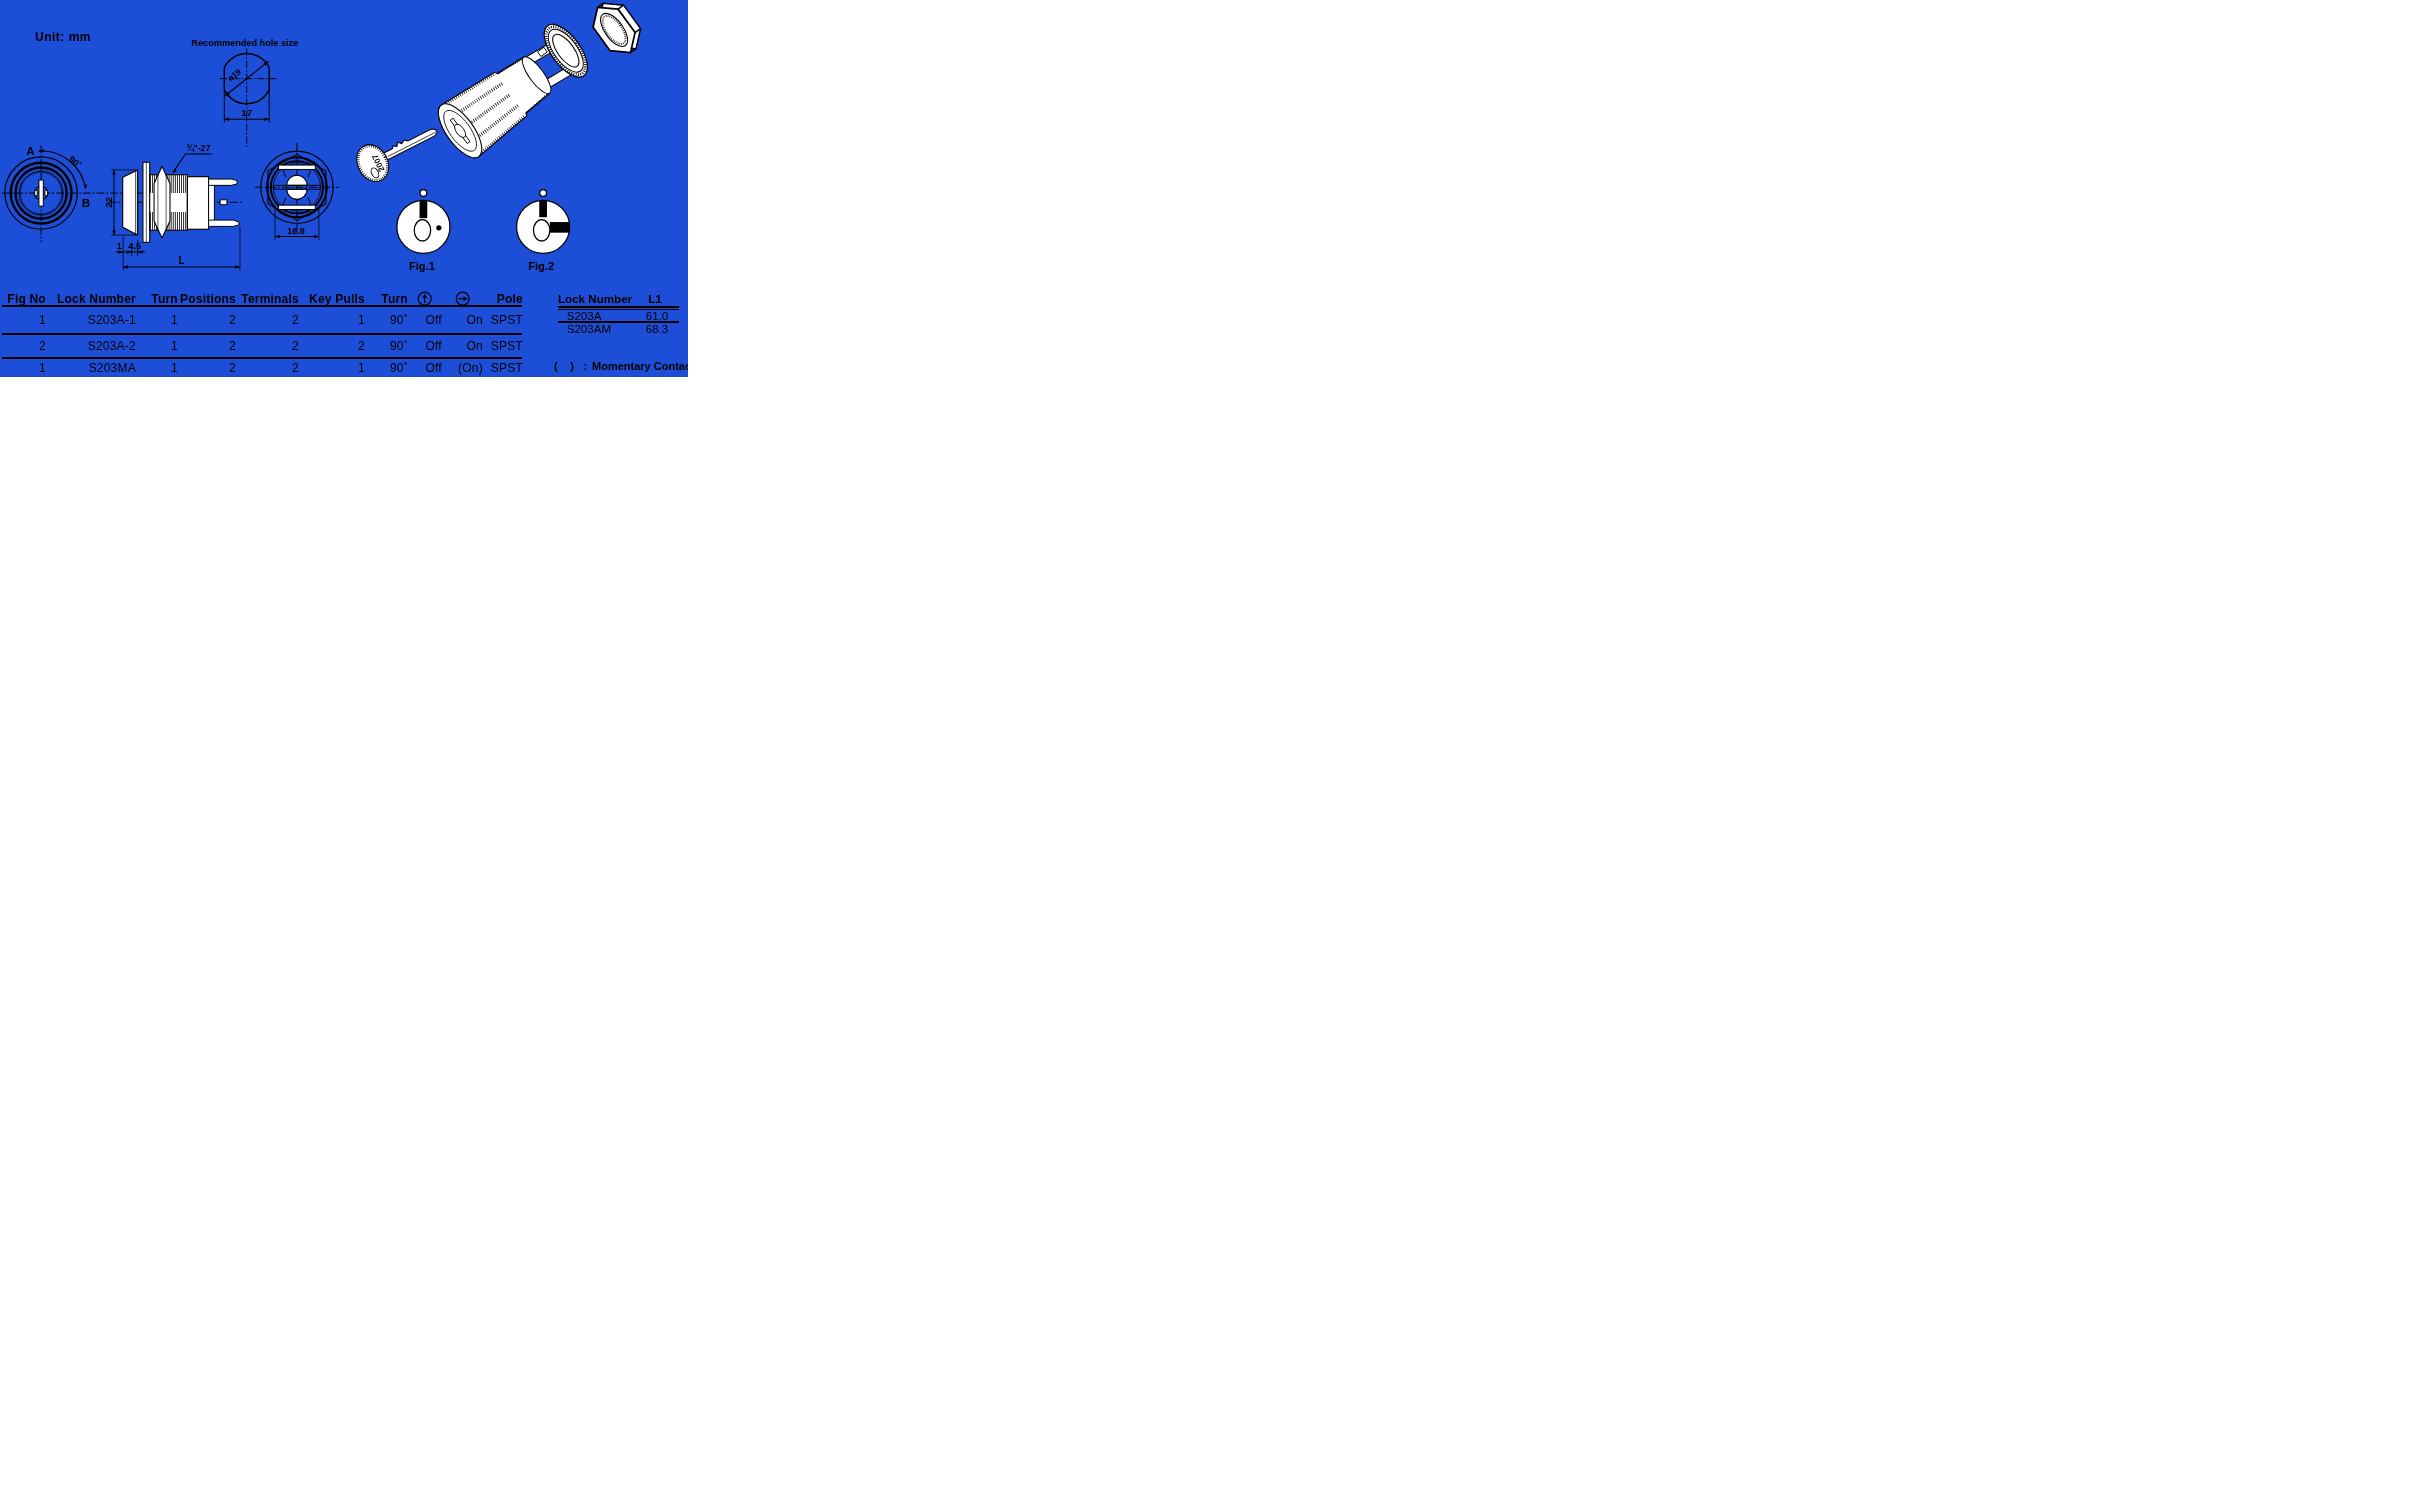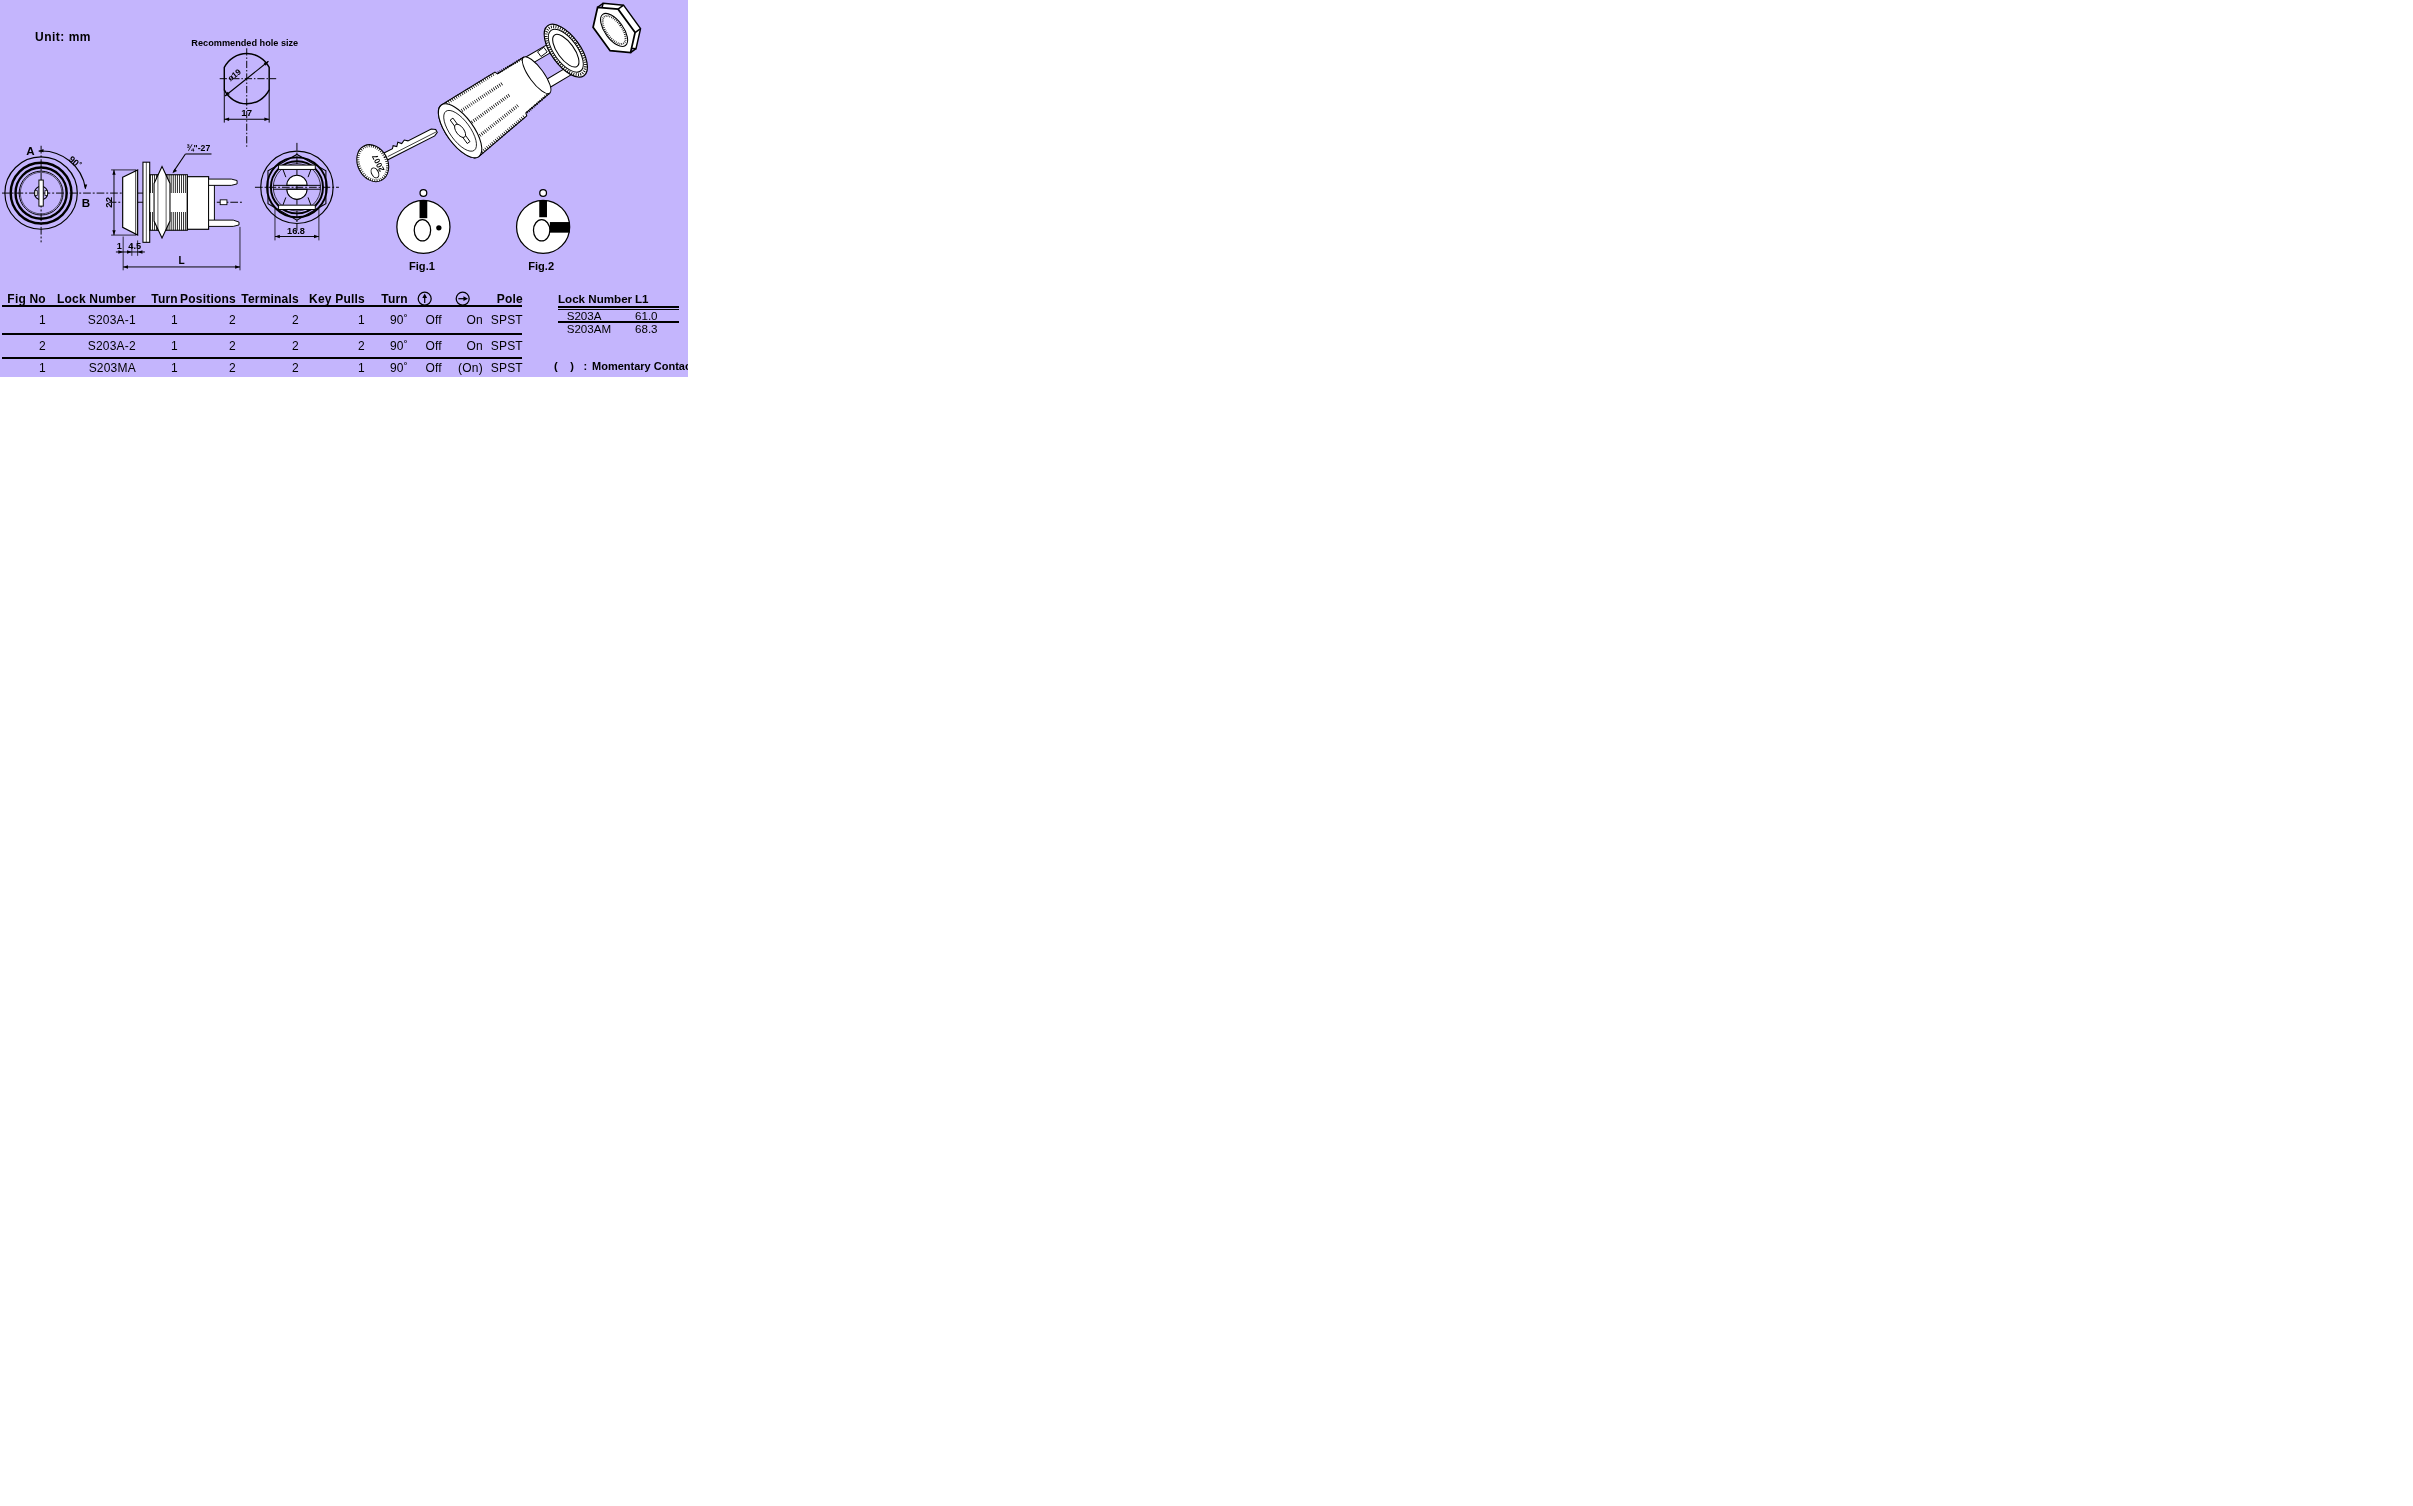--- a/index.html
+++ b/index.html
@@ -1,29 +1,29 @@
 <!DOCTYPE html>
 <html style="font-size:7.7px"><head>
 <meta charset="utf-8">
 <style>
   html,body{margin:0;padding:0;background:#fff;}
   body{font-family:"Liberation Sans",sans-serif;color:#000;}
-  .sheet{position:relative;width:688px;height:377px;background:#c4b5fd;overflow:hidden;}
+  .sheet{position:relative;width:688px;height:377px;background:#1d4ed8;overflow:hidden;}
   .abs{position:absolute;}
   svg text{font-family:"Liberation Sans",sans-serif;font-weight:700;fill:#000;}
   .unit{font-size:12px;font-weight:700;letter-spacing:0.5px;}
   
   .srow{position:absolute;display:grid;grid-template-columns:44px 90px 42px 58px 63px 66px 43px 34px 41px 40px;align-items:center;}
   .srow>div{text-align:right;font-size:12px;font-weight:400;letter-spacing:0.2px;white-space:nowrap;}
   .shead>div{font-weight:700;}
   .rule{position:absolute;background:#000;}
   
   .lrow{position:absolute;display:grid;grid-template-columns:77px 44px;align-items:center;}
   .lrow>div{font-size:11.6px;font-weight:400;white-space:nowrap;}
-  .lrow .num{text-align:left;}
+  .lrow .num{text-align:center;}
   .lhead>div{font-weight:700;}
   .note{position:absolute;display:flex;align-items:center;gap:4.8px;font-size:11px;font-weight:700;white-space:nowrap;}
   .note .paren{letter-spacing:4.8px;}
   .hicon svg{display:block;margin:0 auto;}
 </style>
 </head>
 <body>
 
 <div class="sheet">
 

